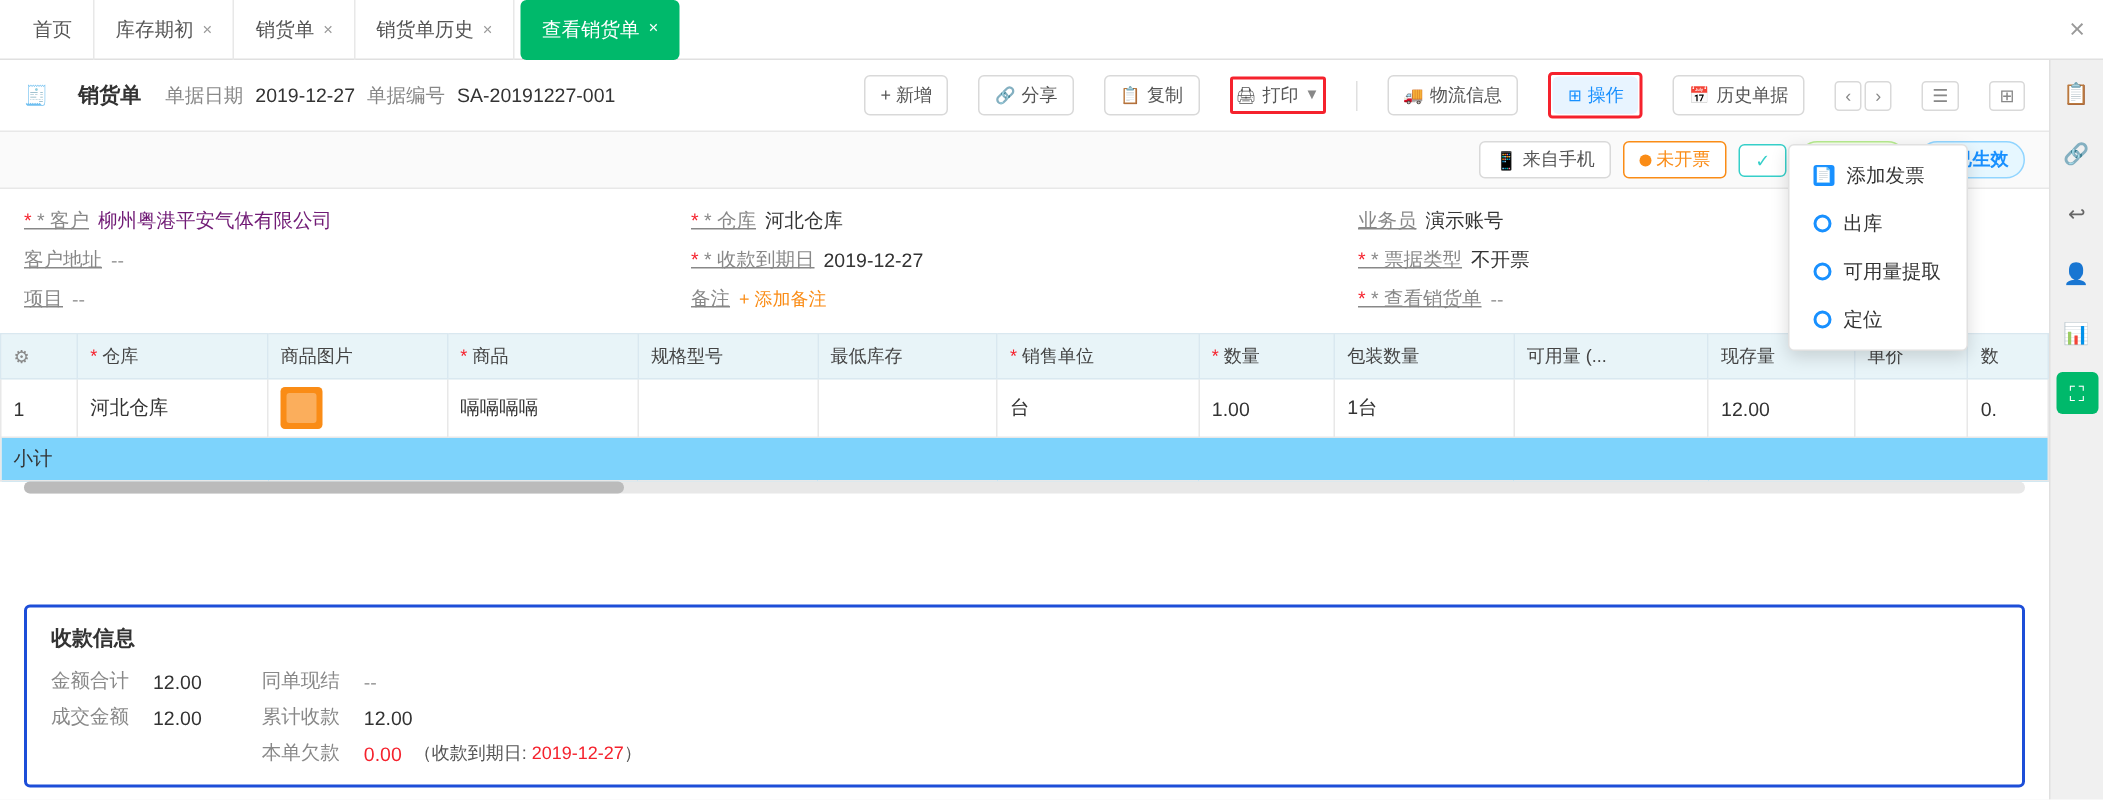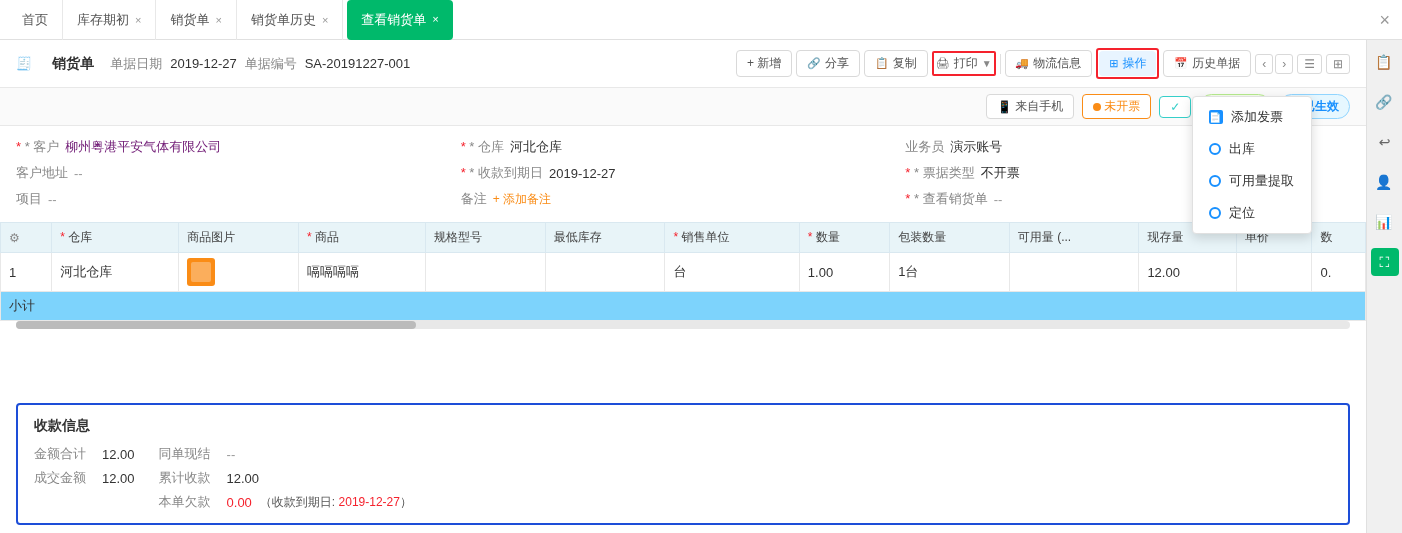--- a/index.html
+++ b/index.html
@@ -39,21 +39,21 @@
     .doc-title-section {
       display: flex; align-items: center; gap: 16px; flex: 1;
     }
     .doc-icon { color: #00b96b; margin-right: 4px; }
     .doc-type-label { font-weight: bold; color: #333; font-size: 14px; }
     .doc-meta { display: flex; align-items: center; gap: 8px; font-size: 13px; color: #555; }
     .doc-meta-label { color: #888; }
     .doc-meta-value { color: #333; }
 
     .toolbar-right {
-      display: flex; align-items: center; gap: 4px;
+      display: flex; align-items: center; gap: 20px;
     }
     .toolbar-btn {
       display: flex; align-items: center; gap: 4px; padding: 4px 10px;
       border: 1px solid #d9d9d9; border-radius: 4px; cursor: pointer;
       background: #fff; font-size: 12px; color: #555; white-space: nowrap;
     }
     .toolbar-btn.active-tab-btn {
       background: #e6f7f0; border-color: #00b96b; color: #00b96b;
     }
     .toolbar-separator { width: 1px; height: 20px; background: #e0e0e0; }
@@ -82,21 +82,21 @@
     .form-section {
       padding: 12px 16px 6px; background: #fff;
     }
     .form-row {
       display: flex; align-items: center; margin-bottom: 8px; gap: 0;
     }
     .form-field {
       display: flex; align-items: center; flex: 1; min-width: 0;
     }
     .form-label {
-      color: #888; font-size: 13px; white-space: nowrap; margin-right: 6px; min-width: fit-content;
+      color: #888; font-size: 13px; white-space: nowrap; margin-right: 6px; min-width: fit-content; text-decoration: underline;
     }
     .form-label.required::before { content: "* "; color: #f5222d; }
     .form-value {
       color: #333; font-size: 13px; font-weight: 500;
     }
     .form-value.link { color: #701a75; cursor: pointer; }
     .form-value.dash { color: #999; }
     .add-note-btn { color: #fa8c16; cursor: pointer; font-size: 12px; }
     .add-note-btn::before { content: "+ "; }
 
@@ -123,21 +123,21 @@
     }
     .gear-icon { color: #888; cursor: pointer; }
     .product-img { width: 28px; height: 28px; background: #fa8c16; border-radius: 3px; display: flex; align-items: center; justify-content: center; }
     .product-img-inner { width: 20px; height: 20px; background: rgba(255,255,255,0.3); border-radius: 2px; }
 
     
     .summary-section {
       border: 2px solid #1d4ed8; margin: 8px 16px; padding: 12px 16px; border-radius: 4px; background: #fff;
     }
     .summary-title { font-weight: bold; font-size: 14px; margin-bottom: 10px; color: #333; }
-    .summary-rows { display: flex; gap: 24px; }
+    .summary-rows { display: flex; gap: 40px; }
     .summary-col { display: flex; flex-direction: column; gap: 6px; }
     .summary-row { display: flex; align-items: center; gap: 8px; }
     .summary-label { color: #888; font-size: 13px; min-width: 60px; }
     .summary-value { color: #333; font-size: 13px; font-weight: 500; }
     .summary-value.red { color: #f5222d; }
     .summary-value.dash { color: #999; }
 
     
     .right-sidebar {
       position: absolute; right: 0; top: 40px; width: 36px; background: #f0f0f0;

